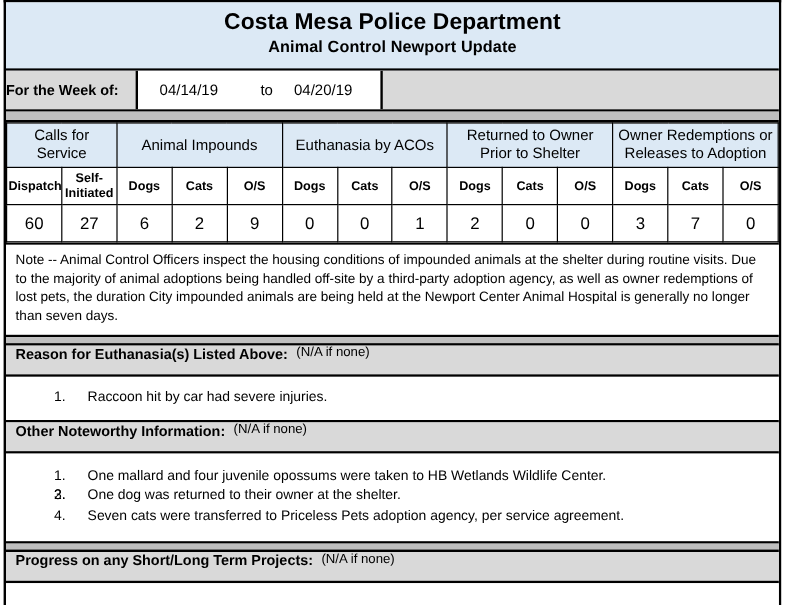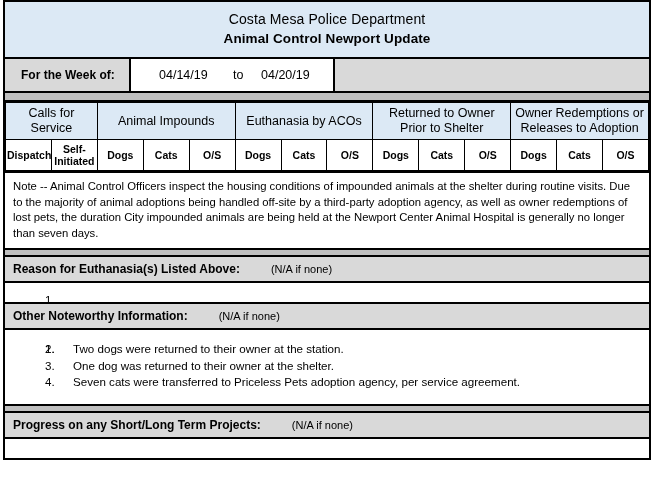--- a/index.html
+++ b/index.html
@@ -28,22 +28,22 @@
   }
 
   
   .title-block {
     background: #dce9f5;
     border-bottom: 2px solid #000;
     text-align: center;
     padding: 7px 0 9px 0;
   }
   .title-line1 {
-    font-size: 14px;
-    font-weight: normal;
+    font-size: 19px;
+    font-weight: bold;
     line-height: 20px;
     letter-spacing: 0.1px;
   }
   .title-line2 {
     font-size: 13.5px;
     font-weight: bold;
     line-height: 19px;
     letter-spacing: 0.1px;
   }
 
@@ -57,35 +57,34 @@
   .weekof-label {
     width: 108px;
     flex: none;
     background: #d9d9d9;
     display: flex;
     align-items: center;
     padding-left: 0;
     box-sizing: border-box;
     font-size: 12px;
     font-weight: bold;
-    margin-left: 16px;
   }
   .weekof-dates {
     width: 206px;
     flex: none;
     background: #ffffff;
     border-left: 2px solid #000;
     border-right: 2px solid #000;
     box-sizing: border-box;
     display: flex;
     align-items: center;
     font-size: 12.5px;
     position: relative;
   }
-  .weekof-dates .d1 { position: absolute; left: 28px; }
+  .weekof-dates .d1 { position: absolute; left: 18px; }
   .weekof-dates .dto { position: absolute; left: 102px; text-align: center; }
   .weekof-dates .d2 { position: absolute; left: 130px; }
   .weekof-filler {
     flex: 1 1 auto;
     background: #d9d9d9;
   }
 
   
   .spacer {
     height: 7px;
@@ -146,24 +145,22 @@
     line-height: 15.5px;
     border-bottom: 2px solid #000;
   }
 
   
   .sec-head {
     background: #d9d9d9;
     border-bottom: 2px solid #000;
     height: 26px;
     display: flex;
-    align-items: center;
     padding-left: 8px;
     box-sizing: border-box;
-    gap: 24px;
   }
   .sec-head .sh-title {
     font-size: 12px;
     font-weight: bold;
   }
   .sec-head .sh-hint {
     font-size: 11px;
     font-weight: normal;
     margin-left: 7px;
   }
@@ -234,52 +231,69 @@
         <th>Dogs</th>
         <th>Cats</th>
         <th>O/S</th>
         <th>Dogs</th>
         <th>Cats</th>
         <th>O/S</th>
         <th>Dogs</th>
         <th>Cats</th>
         <th>O/S</th>
       </tr>
+      <tr class="vals">
+        <td>60</td>
+        <td>27</td>
+        <td>6</td>
+        <td>2</td>
+        <td>9</td>
+        <td>0</td>
+        <td>0</td>
+        <td>1</td>
+        <td>2</td>
+        <td>0</td>
+        <td>0</td>
+        <td>3</td>
+        <td>7</td>
+        <td>0</td>
+      </tr>
     </tbody>
       </table>
   </div>
 
   <div class="note">Note -- Animal Control Officers inspect the housing conditions of impounded animals at the shelter during routine visits.  Due to the majority of animal adoptions being handled off-site by a third-party adoption agency, as well as owner redemptions of lost pets, the duration City impounded animals are being held at the Newport Center Animal Hospital is generally no longer than seven days.</div>
 
   <div class="spacer-thin"></div>
 
   <div class="sec-head">
     <span class="sh-title">Reason for Euthanasia(s) Listed Above:</span>
     <span class="sh-hint">(N/A if none)</span>
   </div>
   <div class="sec-body">
     <ol class="numlist">
       <li>
         <span class="num">1.</span>
+        <span>Raccoon hit by car had severe injuries.</span>
       </li>
     </ol>
   </div>
 
   <div class="sec-head">
     <span class="sh-title">Other Noteworthy Information:</span>
     <span class="sh-hint">(N/A if none)</span>
   </div>
   <div class="sec-body tall">
     <ol class="numlist">
       <li>
         <span class="num">1.</span>
+        <span>One mallard and four juvenile opossums were taken to HB Wetlands Wildlife Center.</span>
       </li>
       <li>
         <span class="num">2.</span>
-        <span>Two dogs were returned to their owner at the station.</span>
       </li>
       <li>
         <span class="num">3.</span>
         <span>One dog was returned to their owner at the shelter.</span>
       </li>
       <li>
         <span class="num">4.</span>
         <span>Seven cats were transferred to Priceless Pets adoption agency, per service agreement.</span>
       </li>
     </ol>

